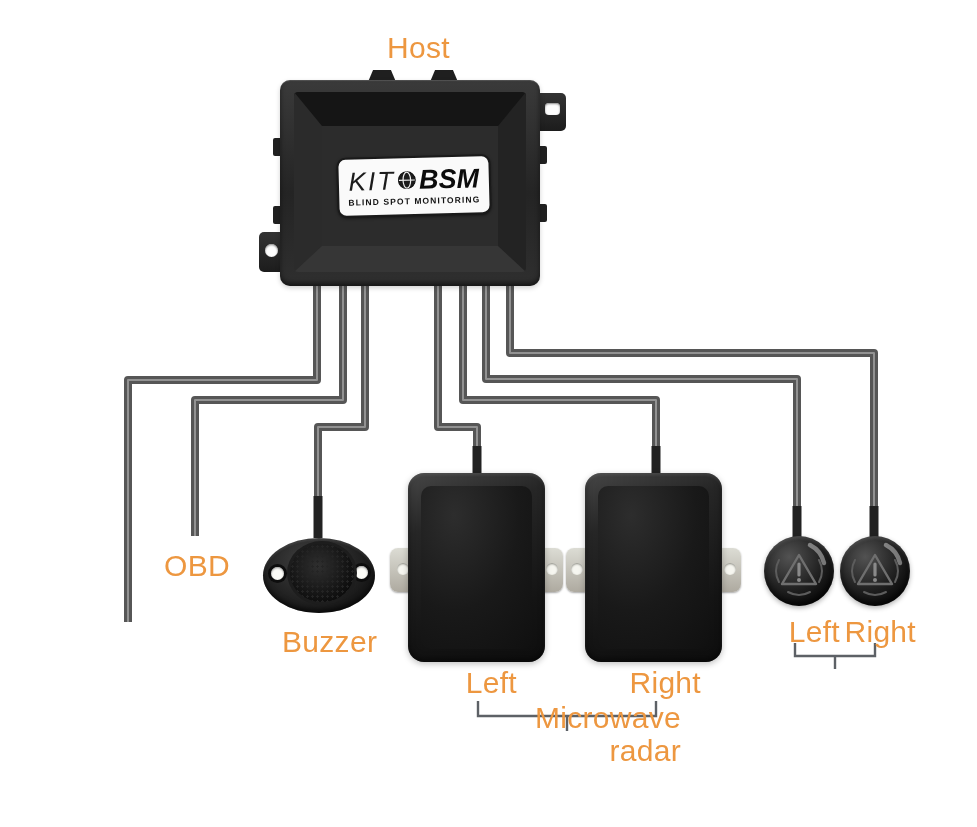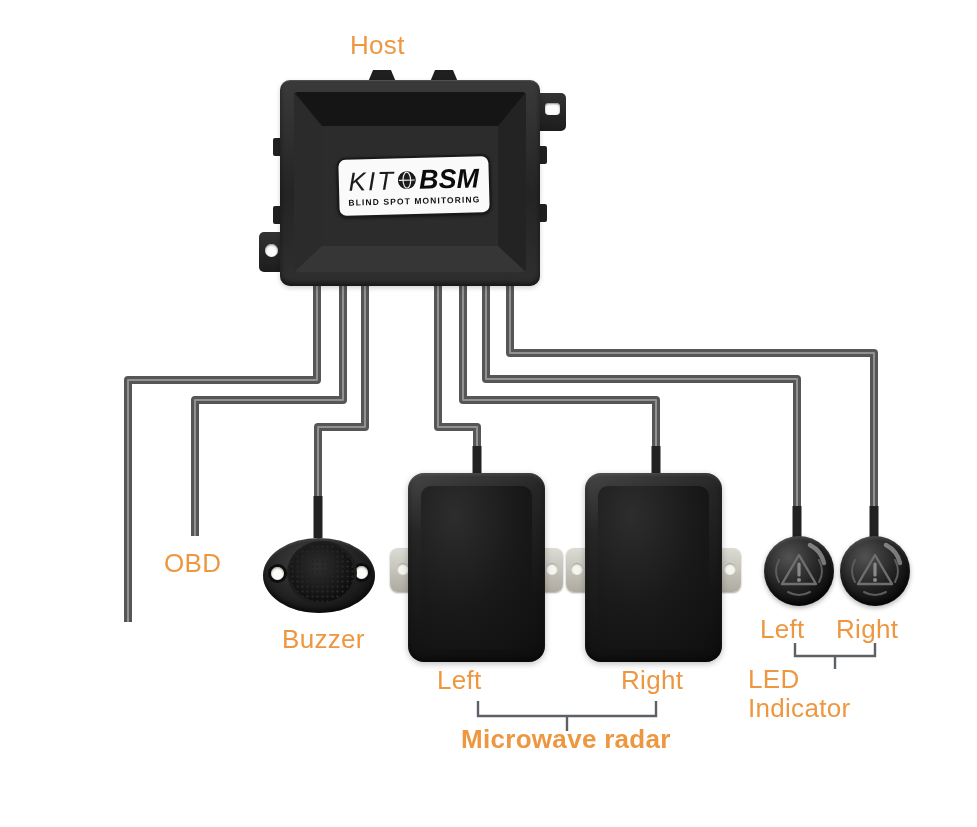--- a/index.html
+++ b/index.html
@@ -8,21 +8,21 @@
     font-family:"Liberation Sans", sans-serif;
   }
   svg.layer{position:absolute;left:0;top:0;z-index:1;}
   .wire{fill:none;stroke:var(--wire,#565656);stroke-width:8;stroke-linejoin:round;}
   .wire-core{fill:none;stroke:var(--wire_core,#9C9C9C);stroke-width:2;stroke-linejoin:round;opacity:.85;}
   .stub{stroke:var(--stub,#222);stroke-width:9;}
   .bracket{fill:none;stroke:var(--bracket,#5D6166);stroke-width:2.4;}
 
   .lbl{
     position:absolute;z-index:3;color:var(--accent,#ED9740);
-    font-size:26px;text-align:left;letter-spacing:.3px;line-height:1.1;
+    font-size:30px;text-align:right;letter-spacing:.3px;line-height:1.1;
   }
 
   
   .host{position:absolute;left:280px;top:80px;width:260px;height:206px;z-index:2;}
   .host-tab{position:absolute;width:28px;height:12px;background:#1f1f1f;
     clip-path:polygon(18% 0,82% 0,100% 100%,0 100%);}
   .host-clip{position:absolute;width:11px;height:18px;background:#202020;border-radius:2px;}
   .host-ear{position:absolute;background:linear-gradient(180deg,#333,#1c1c1c);border-radius:5px;}
   .host-ear .hole{position:absolute;background:#fdfdfd;box-shadow:inset 0 1px 2px #888;}
   .host-body{
@@ -197,18 +197,17 @@
       <path d="M55 24 q6 11 0 22" stroke="#5c5c5c" stroke-width="2" fill="none" stroke-linecap="round"></path>
       <path d="M24 56 q11 6 22 0" stroke="#5c5c5c" stroke-width="2" fill="none" stroke-linecap="round"></path>
     </svg>
   </div>
 
   <div class="lbl" style="left:350px;top:31px;width:100px;">Host</div>
   <div class="lbl" style="left:164px;top:549px;width:60px;">OBD</div>
   <div class="lbl" style="left:282px;top:617px;width:84px;margin-top:8px;">Buzzer</div>
   <div class="lbl" style="left:437px;top:666px;width:80px;">Left</div>
   <div class="lbl" style="left:621px;top:666px;width:80px;">Right</div>
-  <div class="lbl" style="left:461px;top:725px;width:220px;font-weight:bold;">Microwave radar</div>
+  <div class="lbl" style="left:461px;top:701px;width:220px;">Microwave radar</div>
   <div class="lbl" style="left:760px;top:615px;width:80px;">Left</div>
   <div class="lbl" style="left:836px;top:615px;width:80px;">Right</div>
-  <div class="lbl" style="left:748px;top:665px;width:160px;">LED Indicator</div>
 
 </div>
 
 </body></html>

